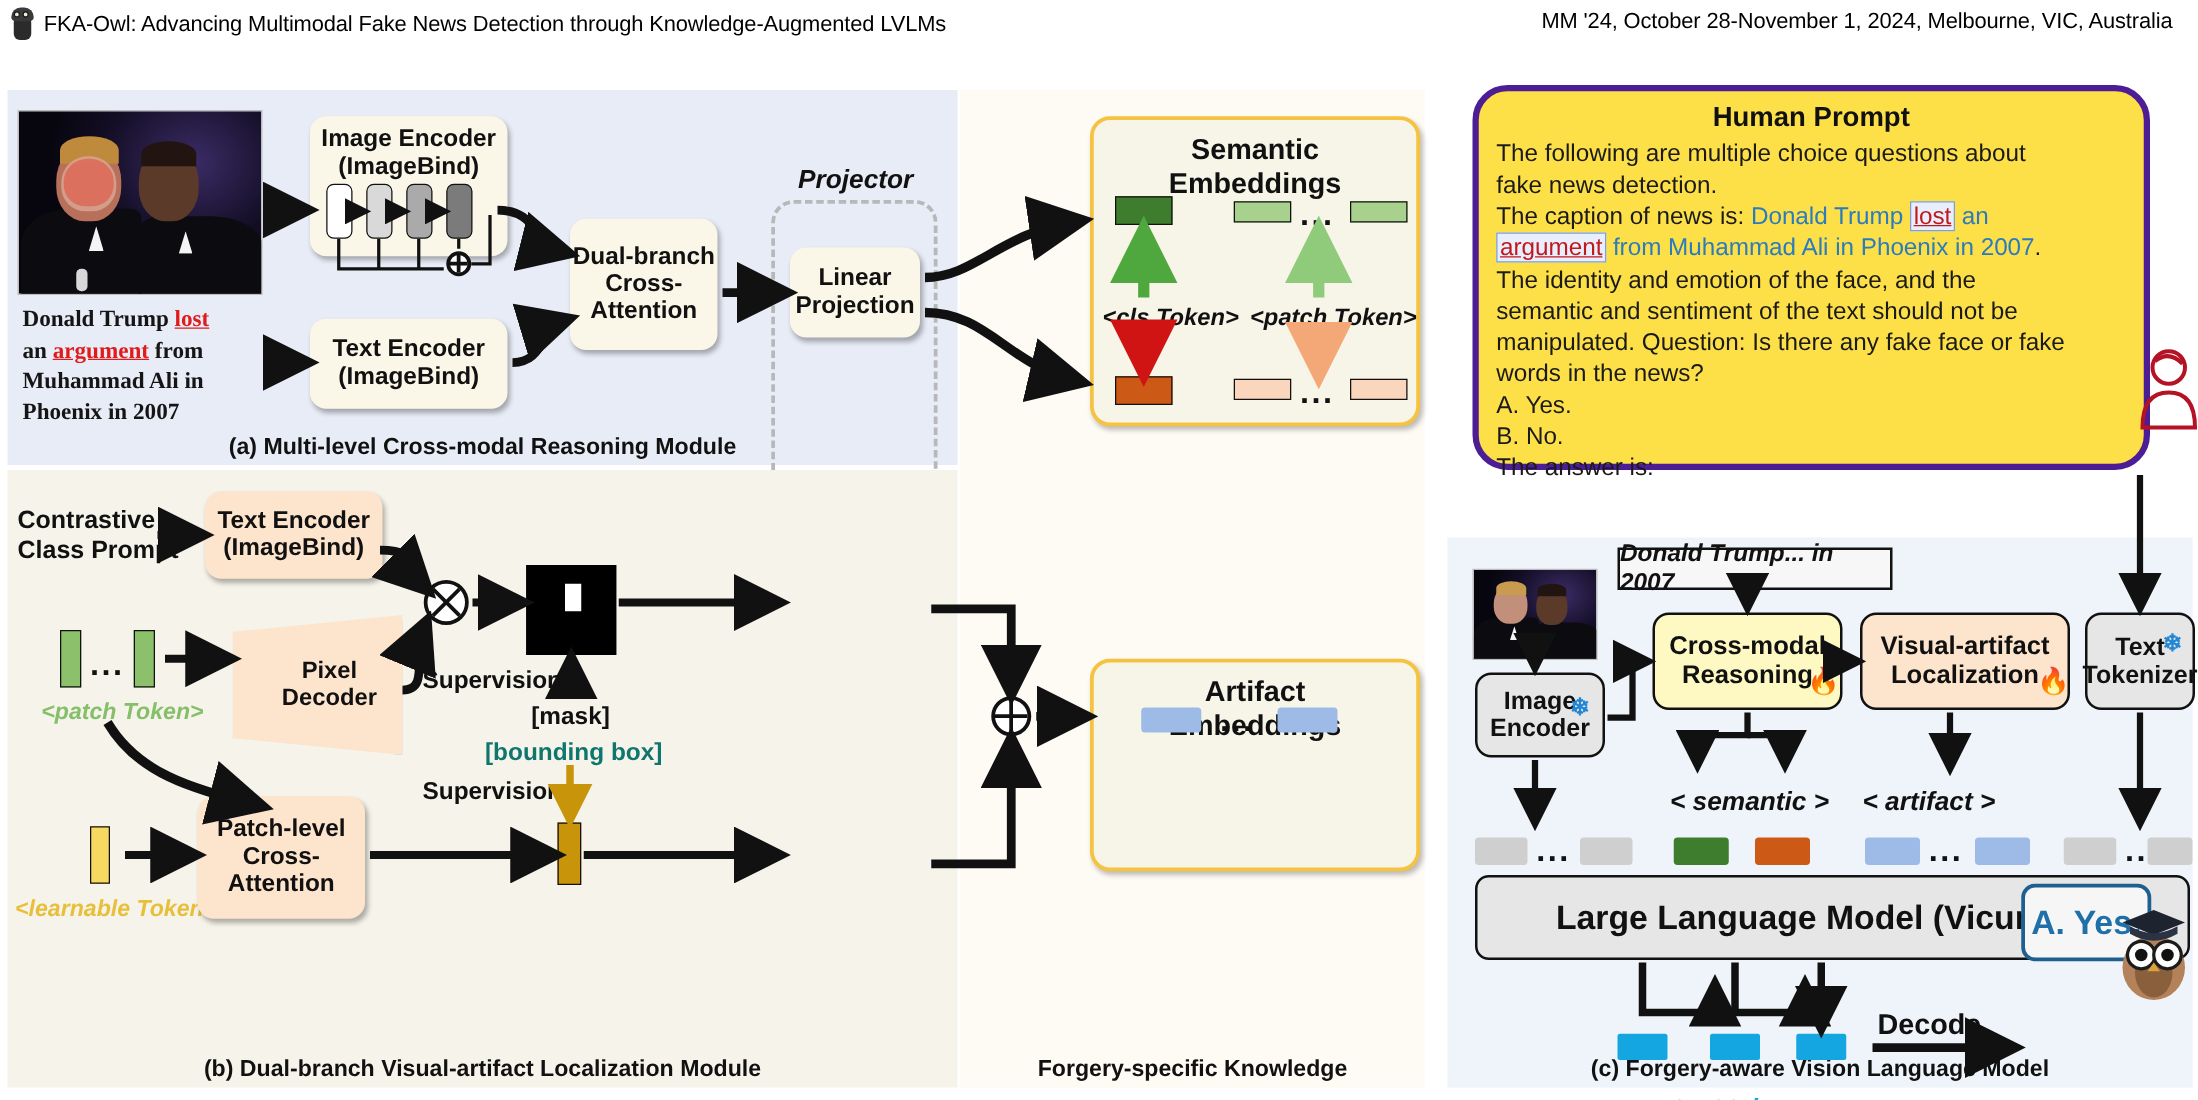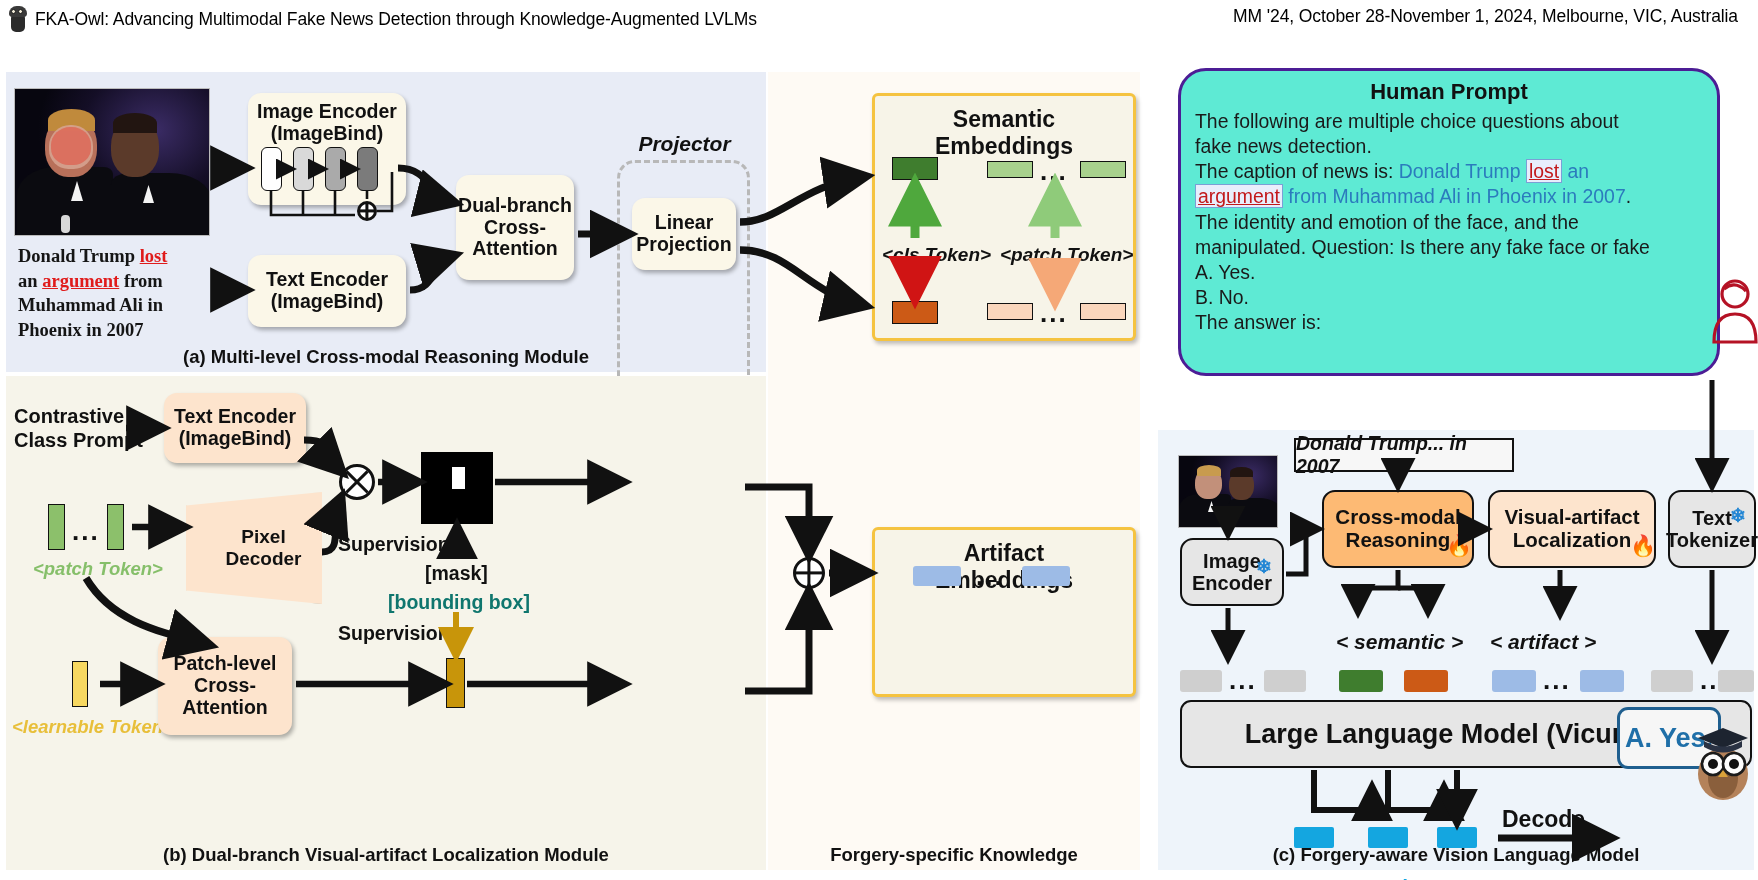--- a/index.html
+++ b/index.html
@@ -57,28 +57,28 @@
     background: #fbf7e8;
     border-radius: 13px;
     display: flex; flex-direction: column;
     align-items: center; justify-content: center;
     font-weight: bold; color: #111; line-height: 1.12;
     box-shadow: 2px 3px 4px rgba(0,0,0,0.30);
     text-align:center;
   }
   .rbox.peach { background: #fde4cd; }
   .rbox.grayb { background: #e6e6e6; border: 2.5px solid #111; box-shadow:none; }
-  .rbox.whiteb { background: #fdba74; border: 2.5px solid #111; box-shadow:none; }
+  .rbox.whiteb { background: #fef9c3; border: 2.5px solid #111; box-shadow:none; }
   .rbox.peachb { background: #fde4cd; border: 2.5px solid #111; box-shadow:none; }
 
   .knowledge-box {
     position: absolute;
     background: #f7f4e8;
     border: 3px solid #f5c340;
-    border-radius: 6px;
+    border-radius: 16px;
     box-shadow: 2px 3px 4px rgba(0,0,0,0.25);
   }
   .kb-title {
     position:absolute; width:100%; text-align:center; top:10px;
     font-size:23px; font-weight:bold; color:#111; line-height:1.18;
   }
 
   .tok { position: absolute; border: 1.6px solid #111; }
   .dots { position:absolute; font-size:26px; font-weight:bold; color:#111; letter-spacing:2px; line-height:1; }
   .lbl { position:absolute; font-weight:bold; color:#111; white-space:nowrap; }
@@ -93,21 +93,21 @@
   .np-f1 { position:absolute; border-radius:48% 48% 44% 44%; }
   .np-suit { position:absolute; background:#0b0b10; }
 
   
   .news-caption { position:absolute; font-family:"Liberation Serif", serif; font-weight:bold; color:#151515; }
   .news-caption .red { color:#e01b1b; text-decoration: underline; }
 
   
   #prompt-bubble {
     position:absolute; left:1178px; top:68px; width:542px; height:308px;
-    background:#5eead4; border:3px solid #4c1d95; border-radius:28px;
+    background:#fde047; border:5px solid #4c1d95; border-radius:28px;
   }
   #prompt-title { position:absolute; width:100%; text-align:center; top:8px; font-size:22px; font-weight:bold; color:#111; }
   #prompt-body {
     position:absolute; left:14px; top:38px; width:512px;
     font-size:19.4px; line-height:1.295; color:#1a1a1a;
   }
   #prompt-body .blue { color:#2b7bbd; }
   .hl {
     color:#c2181b; background:#e8eefc; border:1.4px solid #7b9fd6;
     text-decoration: underline; text-decoration-color:#c2181b; padding:0 2px;
@@ -332,21 +332,23 @@
 <div class="tok" style="left:446px; top:658px; width:19px; height:50px; background:#c8950a;"></div>
 
 <div id="prompt-bubble">
   <div id="prompt-title">Human Prompt</div>
   <div id="prompt-body">
     <div><span>The following are multiple choice questions about</span></div>
     <div><span>fake news detection.</span></div>
     <div><span>The caption of news is: </span><span class="blue">Donald Trump </span><span class="hl">lost</span><span class="blue"> an</span></div>
     <div><span class="hl">argument</span><span class="blue"> from Muhammad Ali in Phoenix in 2007</span><span>.</span></div>
     <div><span>The identity and emotion of the face, and the</span></div>
+    <div><span>semantic and sentiment of the text should not be</span></div>
     <div><span>manipulated. Question: Is there any fake face or fake</span></div>
+    <div><span>words in the news?</span></div>
     <div><span>A.  Yes.</span></div>
     <div><span>B.  No.</span></div>
     <div><span>The answer is:</span></div>
   </div>
 </div>
 
 <svg id="human-icon" viewBox="0 0 46 66">
   <circle cx="23" cy="16" r="13" fill="none" stroke="#b51225" stroke-width="3.2"></circle>
   <path d="M12 11 Q23 2 34 13" fill="none" stroke="#b51225" stroke-width="3.2"></path>
   <path d="M2 64 Q2 36 23 36 Q44 36 44 64 Z" fill="none" stroke="#b51225" stroke-width="3.2"></path>

